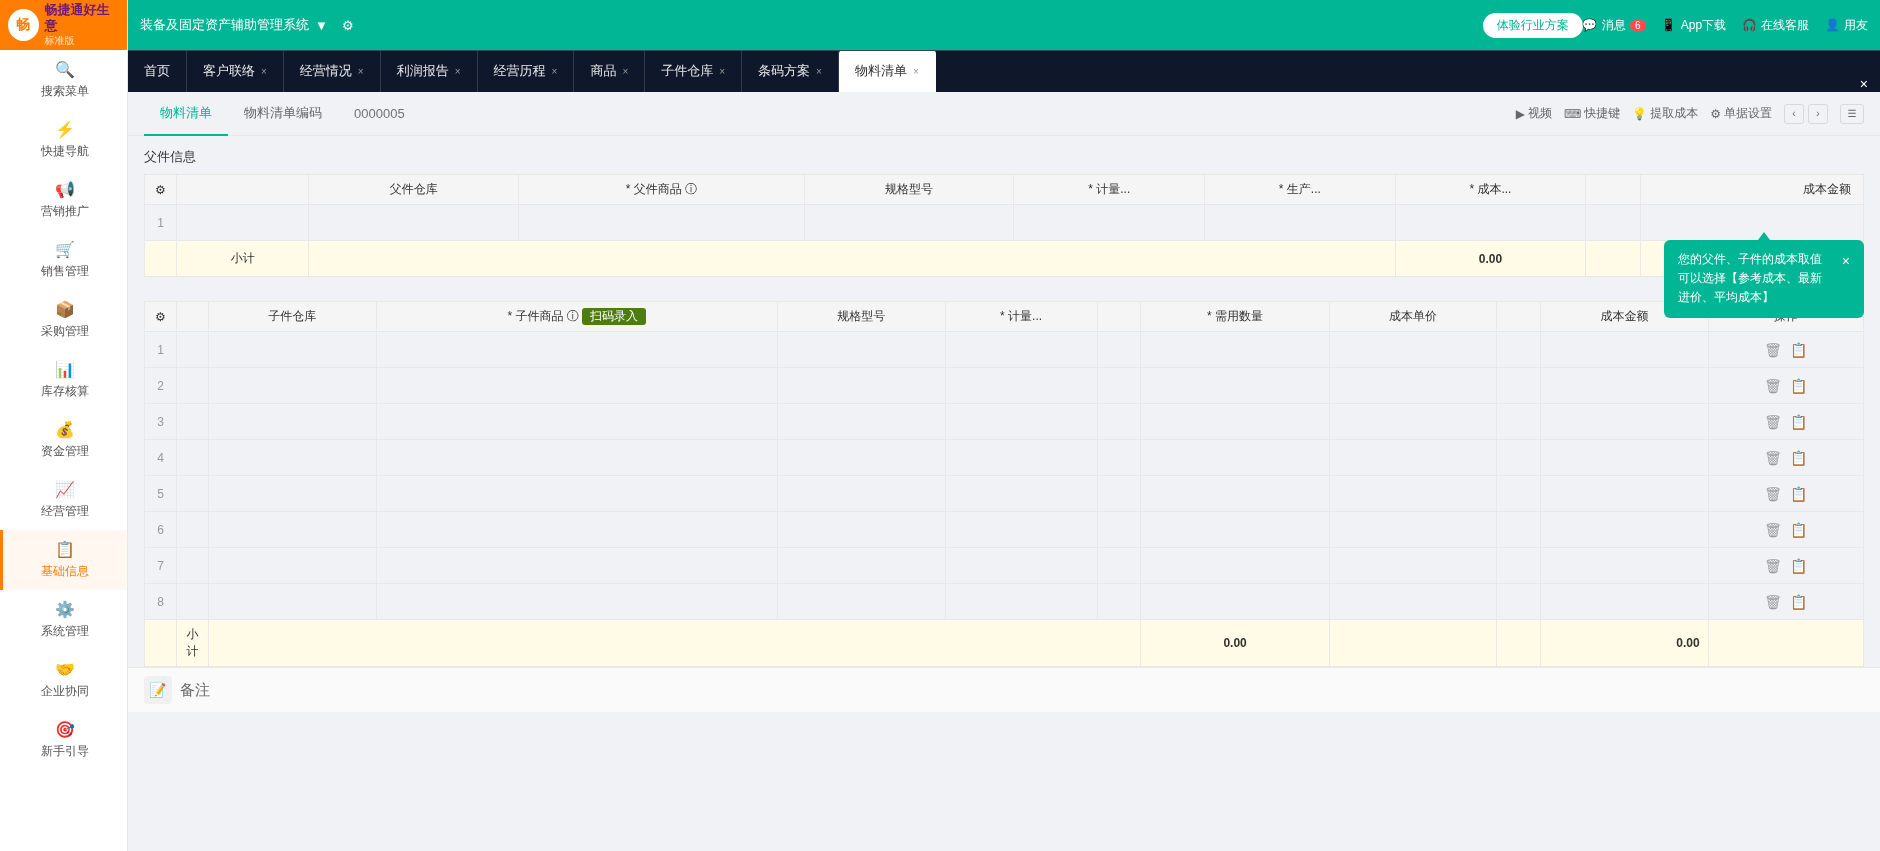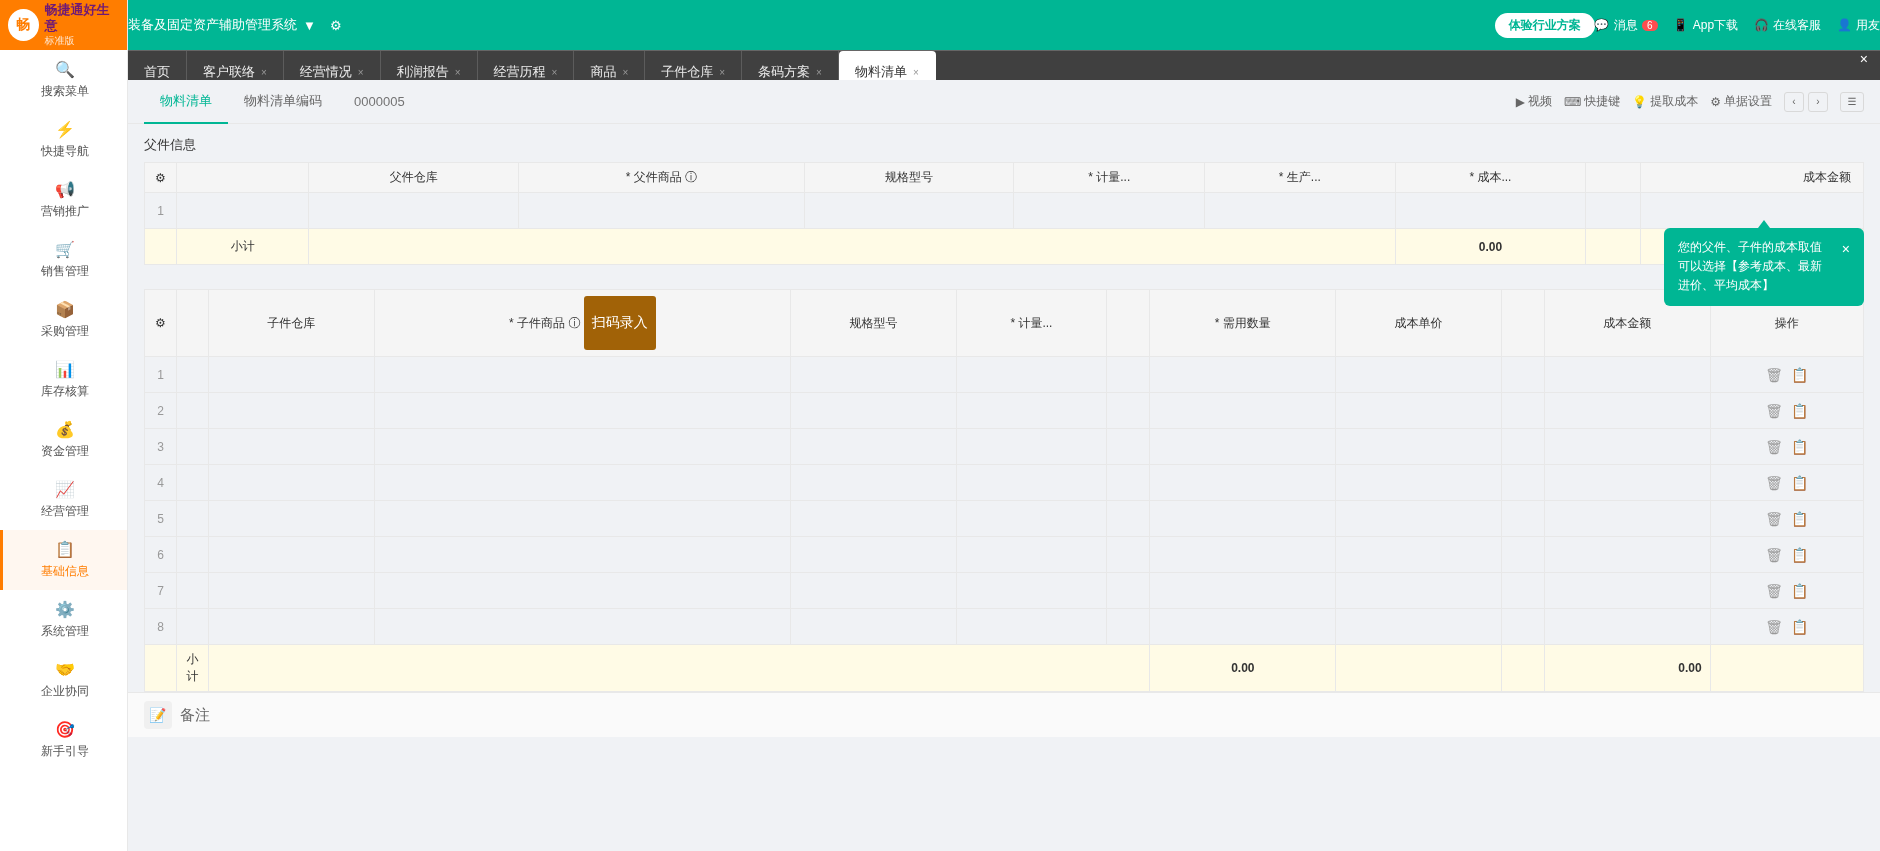--- a/index.html
+++ b/index.html
@@ -13,30 +13,30 @@
     .sidebar-logo-sub { color: rgba(255,255,255,0.8); font-size: 10px; }
     .sidebar-item { display: flex; flex-direction: column; align-items: center; padding: 10px 4px; cursor: pointer; color: #555; font-size: 12px; gap: 4px; border-left: 3px solid transparent; }
     .sidebar-item.active { background: #fff7f0; color: #ff7d00; border-left: 3px solid #ff7d00; }
     .sidebar-item .icon { font-size: 16px; }
     .sidebar-item.active .icon { color: #ff7d00; }
 
     
     .main { flex: 1; display: flex; flex-direction: column; overflow: hidden; }
 
     
-    .topbar { background: #00b694; display: flex; align-items: center; height: 50px; padding: 0 0; flex-shrink: 0; }
+    .topbar { background: #00b694; display: flex; align-items: center; height: 50px; padding: 0 12px; flex-shrink: 0; }
     .topbar-system { color: #fff; font-size: 13px; flex: 1; display: flex; align-items: center; gap: 6px; }
     .topbar-dropdown { background: transparent; border: none; color: #fff; font-size: 13px; cursor: pointer; }
-    .topbar-trial { background: #fff; color: #00b694; border: none; border-radius: 14px; padding: 4px 14px; font-size: 12px; cursor: pointer; font-weight: 700; }
+    .topbar-trial { background: #fff; color: #00b694; border: none; border-radius: 14px; padding: 4px 14px; font-size: 12px; cursor: pointer; font-weight: 400; }
     .topbar-right { display: flex; align-items: center; gap: 16px; color: #fff; font-size: 12px; }
     .topbar-right-item { display: flex; align-items: center; gap: 4px; cursor: pointer; }
     .badge { background: #ff4d4f; color: #fff; border-radius: 8px; padding: 0 4px; font-size: 10px; min-width: 16px; text-align: center; }
 
     
-    .nav-tabs { background: #404040; display: flex; align-items: flex-start; height: 30px; padding: 0 0; overflow-x: auto; flex-shrink: 0; border-top: 1px solid rgba(255,255,255,0.2); }
+    .nav-tabs { background: #0f172a; display: flex; align-items: flex-end; height: 42px; padding: 0 0; overflow-x: auto; flex-shrink: 0; border-top: 1px solid rgba(255,255,255,0.2); }
     .nav-tab { display: flex; align-items: center; padding: 0 16px; height: 42px; color: rgba(255,255,255,0.9); cursor: pointer; font-size: 13px; white-space: nowrap; gap: 6px; border-right: 1px solid rgba(255,255,255,0.15); }
     .nav-tab.active { background: #fff; color: #333; border-radius: 4px 4px 0 0; }
     .nav-tab .close-btn { font-size: 10px; color: #999; }
     .nav-tab.active .close-btn { color: #999; }
     .nav-close-all { margin-left: auto; color: #fff; padding: 0 12px; cursor: pointer; font-size: 14px; }
 
     
     .sub-header { display: flex; align-items: center; padding: 0 16px; height: 44px; border-bottom: 1px solid #e8e8e8; gap: 0; flex-shrink: 0; }
     .sub-tab { padding: 0 16px; height: 44px; display: flex; align-items: center; font-size: 13px; cursor: pointer; color: #666; border-bottom: 2px solid transparent; }
     .sub-tab.active { color: #00b694; border-bottom: 2px solid #00b694; font-weight: 500; }
@@ -48,21 +48,21 @@
     .section { padding: 12px 16px 0; }
     .section-title { font-size: 13px; font-weight: 500; color: #333; margin-bottom: 8px; }
 
     
     .data-table { width: 100%; border-collapse: collapse; font-size: 12px; }
     .data-table th { background: #f5f5f5; border: 1px solid #e8e8e8; padding: 6px 8px; text-align: center; color: #333; font-weight: normal; white-space: nowrap; }
     .data-table td { border: 1px solid #e8e8e8; padding: 6px 8px; text-align: center; color: #333; height: 36px; }
     .data-table tr.subtotal td { background: #fffbe6; font-weight: 500; }
     .data-table .row-num { color: #999; width: 32px; }
     .gear-th { background: #f5f5f5; border: 1px solid #e8e8e8; width: 32px; text-align: center; }
-    .scan-btn { background: #a16207; color: #fff; border: none; border-radius: 3px; padding: 18px 8px; font-size: 14px; cursor: pointer; }
+    .scan-btn { background: #4d7c0f; color: #fff; border: none; border-radius: 3px; padding: 0 8px; font-size: 12px; cursor: pointer; }
     .action-icons { display: flex; align-items: center; justify-content: center; gap: 8px; }
     .action-icon { color: #999; cursor: pointer; font-size: 14px; }
 
     
     .tooltip-box { position: absolute; background: #00b694; color: #fff; border-radius: 6px; padding: 10px 14px; font-size: 12px; line-height: 1.6; max-width: 200px; z-index: 100; top: 148px; right: 200px; }
     .tooltip-box::before { content: ''; position: absolute; top: -8px; left: 50%; transform: translateX(-50%); border-width: 0 6px 8px 6px; border-style: solid; border-color: transparent transparent #00b694 transparent; }
     .tooltip-close { float: right; cursor: pointer; margin-left: 8px; font-size: 14px; }
 
     
     .nav-arrows { display: flex; align-items: center; gap: 4px; }

